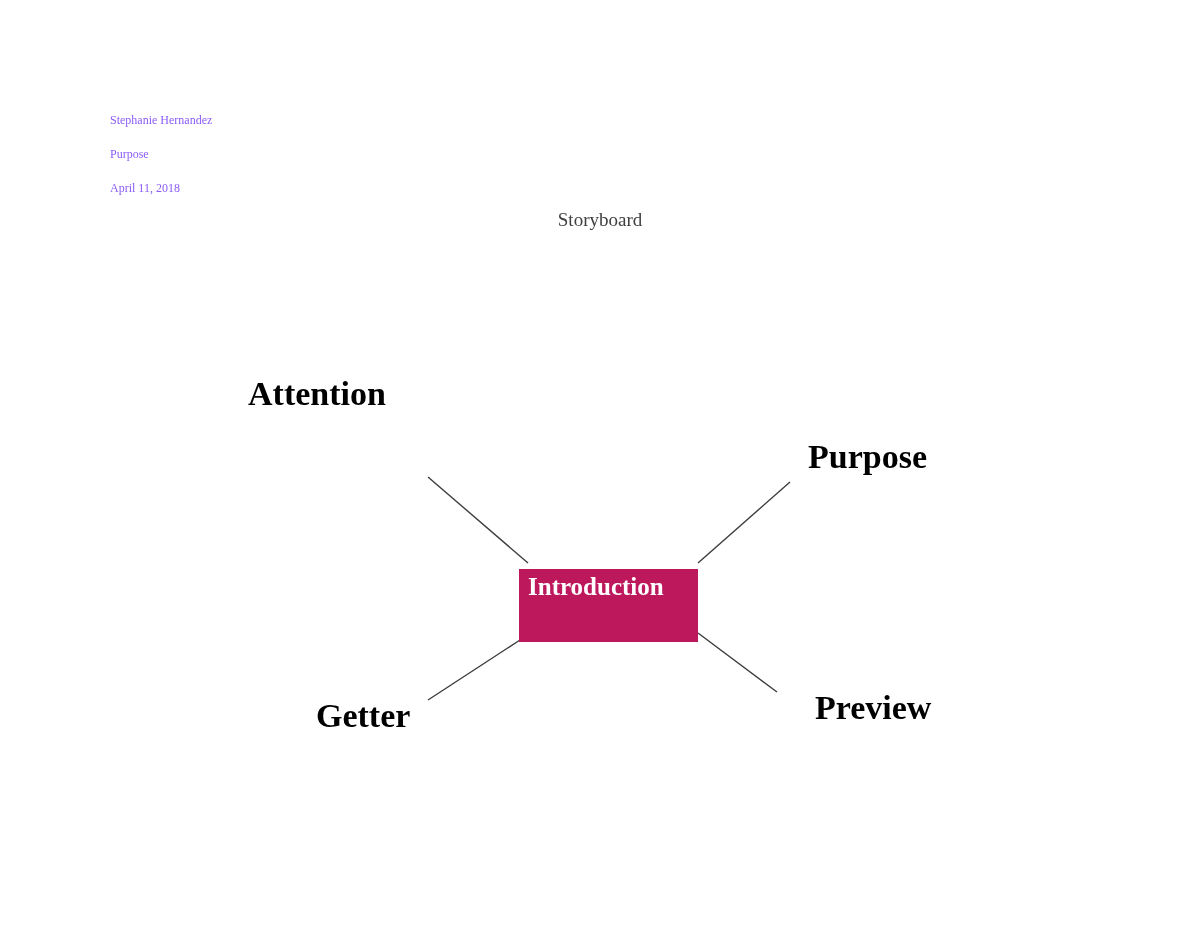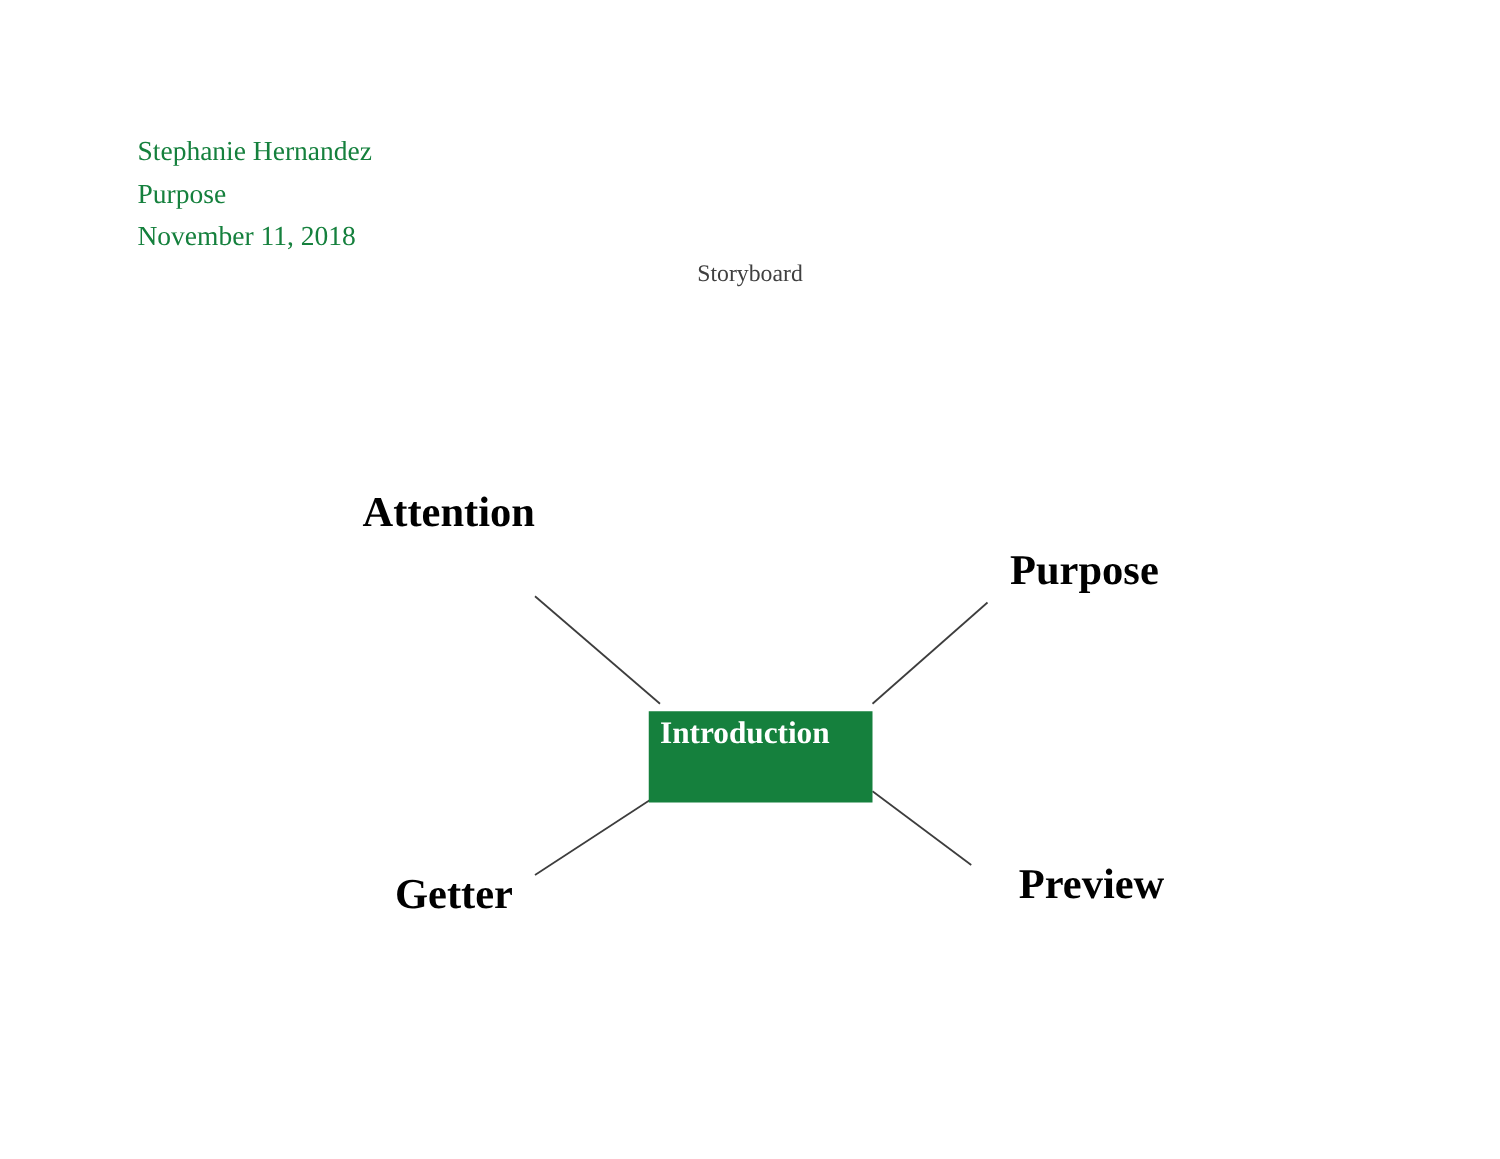--- a/index.html
+++ b/index.html
@@ -14,23 +14,23 @@
     background: #ffffff;
     font-family: "Liberation Serif", "DejaVu Serif", serif;
     color: #000000;
     overflow: hidden;
   }
   
   .header-block {
     position: absolute;
     left: 110px;
     top: 110px;
-    font-size: 22px;
+    font-size: 12px;
     line-height: 21px;
-    color: #15803d;
+    color: #8b5cf6;
   }
   .header-block p {
     margin: 0 0 13px 0;
     white-space: nowrap;
   }
   
   .page-title {
     position: absolute;
     left: 0;
     top: 209px;
@@ -53,56 +53,56 @@
     position: absolute;
     font-weight: bold;
     font-size: 34px;
     line-height: 1;
     white-space: nowrap;
     color: #000000;
     text-align: right;
   }
   .branch-attention-getter {
     left: 248px;
-    top: 382px;
+    top: 365px;
     width: 222px;
-    text-align: center;
+    text-align: left;
     line-height: 58px;
   }
   .branch-purpose { left: 808px; top: 440px; }
   .branch-thesis  { left: 316px; top: 699px; }
   .branch-preview { left: 790px; top: 691px; margin-left: 25px; }
   
   .center-node {
     position: absolute;
     left: 519px;
     top: 569px;
     width: 179px;
     height: 73px;
-    background: #15803d;
+    background: #be185d;
     box-sizing: border-box;
     padding: 5px 0 0 9px;
   }
   .center-node-label {
     color: #ffffff;
     font-weight: bold;
     font-size: 25px;
     line-height: 1;
     white-space: nowrap;
   }
 </style>
 </head>
 <body>
 
 <div class="page">
 
   <div class="header-block">
     <p>Stephanie Hernandez</p>
     <p>Purpose</p>
-    <p>November 11, 2018</p>
+    <p>April 11, 2018</p>
   </div>
 
   <div class="page-title">Storyboard</div>
 
   <svg class="connectors" viewBox="0 0 1200 927" xmlns="http://www.w3.org/2000/svg">
     <line x1="428" y1="477" x2="528" y2="563" stroke="#3d3d3d" stroke-width="1.4"></line>
     <line x1="790" y1="482" x2="698" y2="563" stroke="#3d3d3d" stroke-width="1.4"></line>
     <line x1="520" y1="640" x2="428" y2="700" stroke="#3d3d3d" stroke-width="1.4"></line>
     <line x1="698" y1="633" x2="777" y2="692" stroke="#3d3d3d" stroke-width="1.4"></line>
   </svg>

